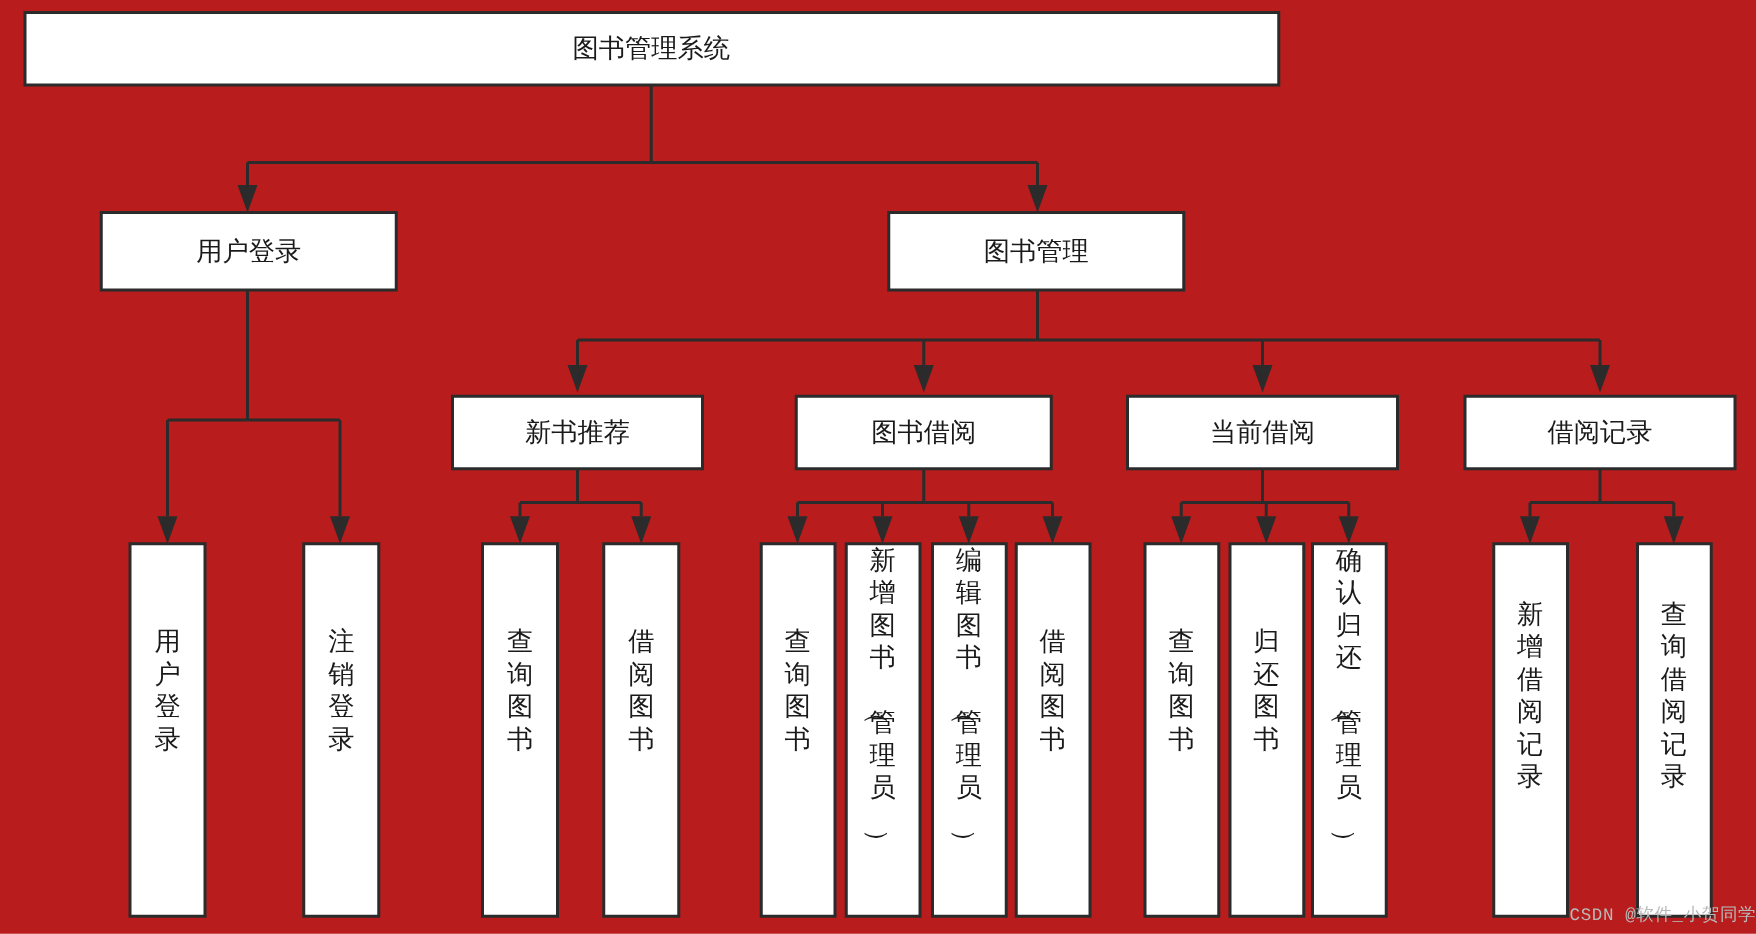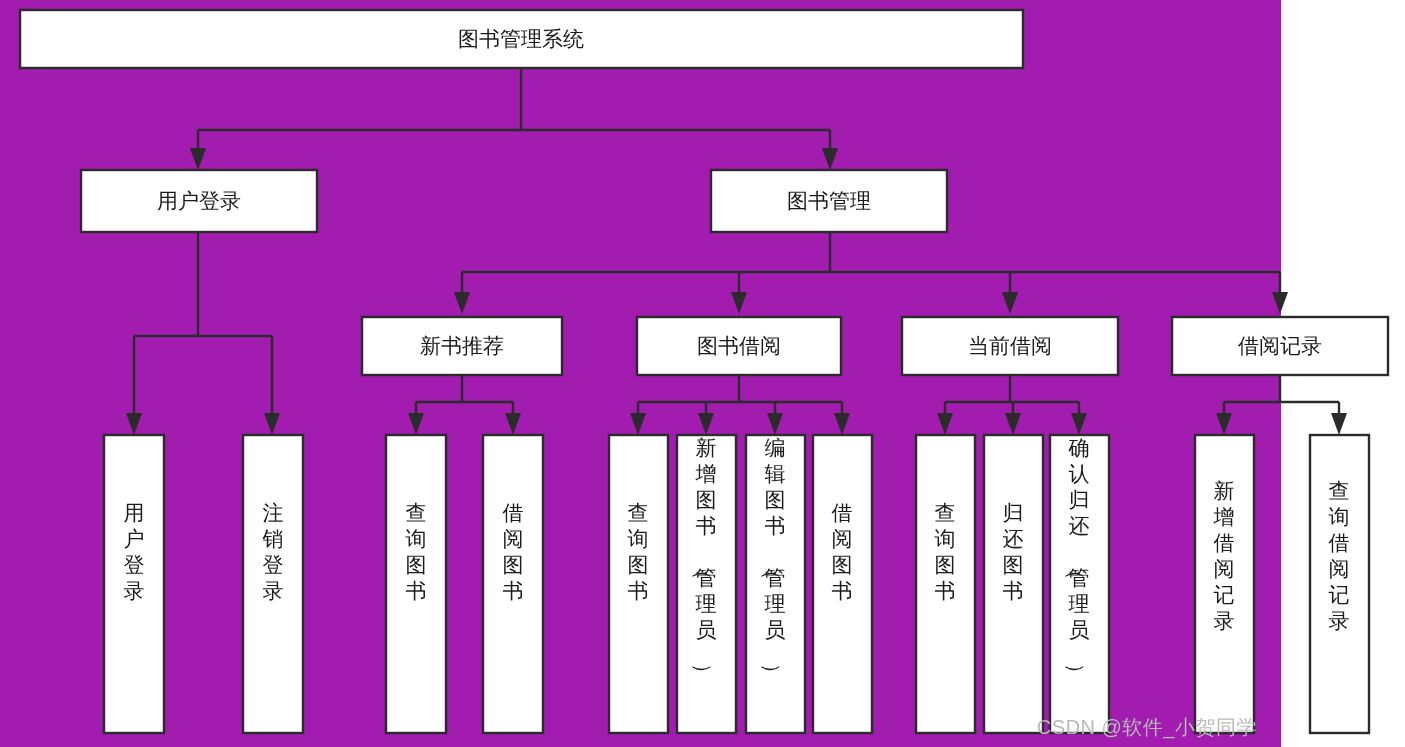--- a/index.html
+++ b/index.html
@@ -9,23 +9,23 @@
     background: #ffffff;
   }
   body {
     width: 1405px;
     height: 747px;
     overflow: hidden;
     font-family: "DejaVu Sans", "Liberation Sans", sans-serif;
   }
   #diagram-root {
     position: relative;
-    width: 1281px;
+    width: 1405px;
     height: 747px;
-    background: #a21caf;
+    background: #b91c1c;
   }
   svg.tree-svg {
     position: absolute;
     left: 0;
     top: 0;
     width: 1405px;
     height: 747px;
     display: block;
   }
   .node-rect {
@@ -51,24 +51,24 @@
     stroke-width: 2.4;
     fill: none;
     stroke-linecap: butt;
   }
   .arrow-head {
     fill: #2b2b2b;
     stroke: none;
   }
   .watermark-text {
     position: absolute;
-    right: 24px;
+    right: 0;
     bottom: 6px;
-    font-family: Liberation Sans, sans-serif;
-    font-size: 20px;
+    font-family: Liberation Mono, monospace;
+    font-size: 14px;
     color: #b9b9b9;
     white-space: nowrap;
     letter-spacing: 0.5px;
     pointer-events: none;
   }
 </style>
 </head>
 <body>
 
 <div id="diagram-root">

